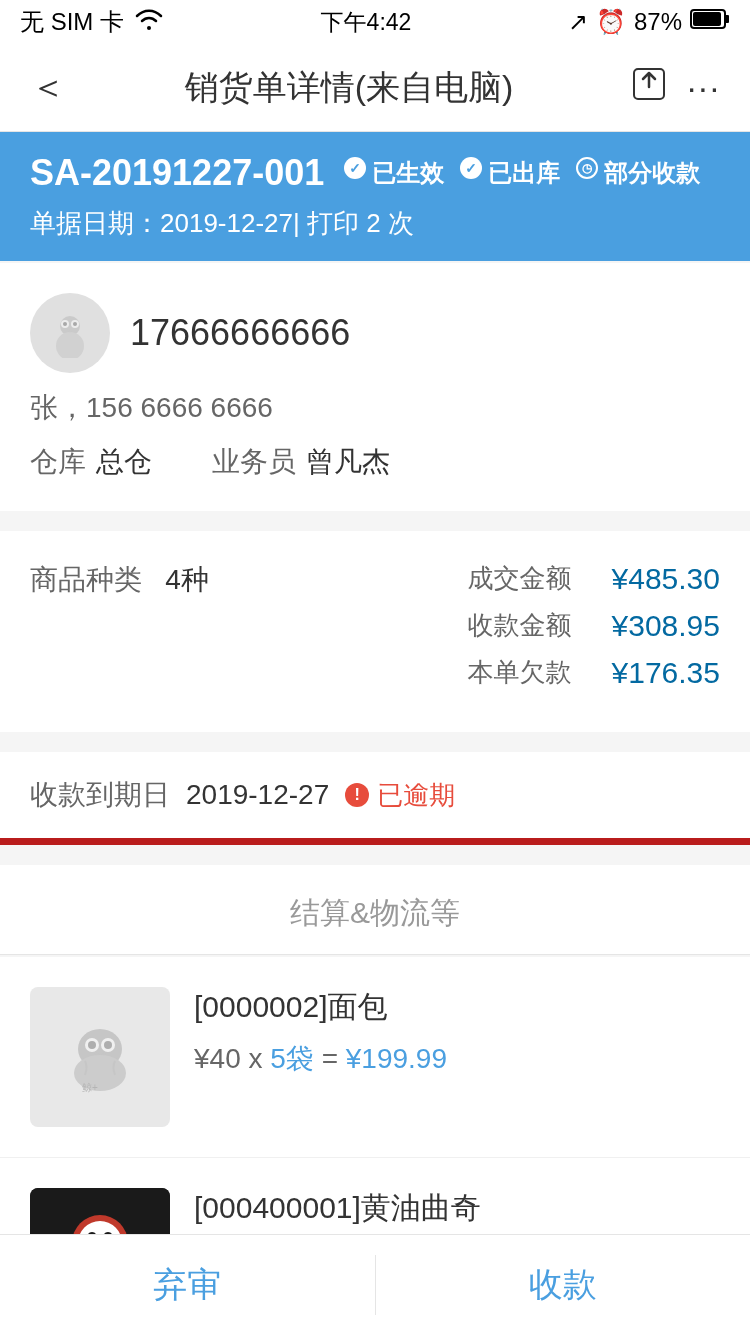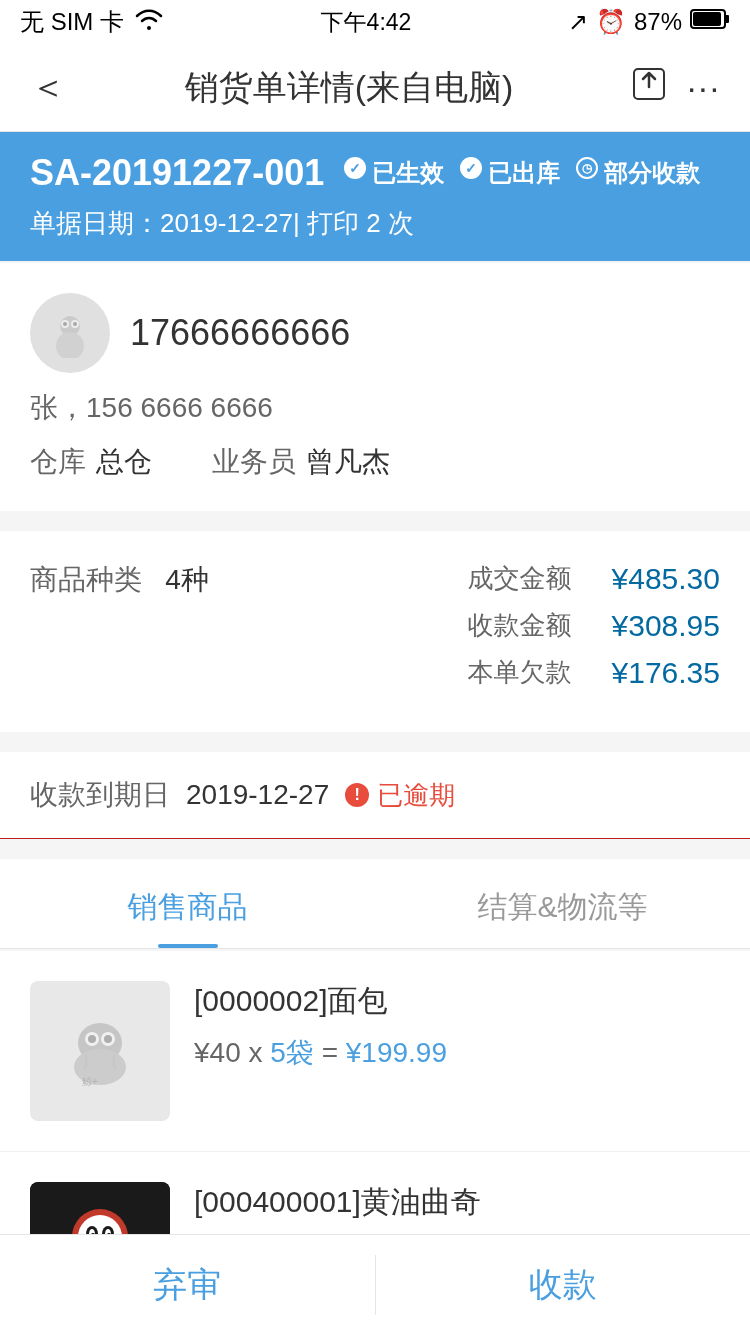--- a/index.html
+++ b/index.html
@@ -166,21 +166,21 @@
     
     .due-section {
       background: #fff;
       padding: 24px 30px;
       margin-top: 20px;
       display: flex;
       align-items: center;
       gap: 16px;
       font-size: 28px;
       color: #666;
-      border-bottom: 1px solid #b91c1c;
+      border-bottom: 7px solid #b91c1c;
     }
     .due-label { color: #666; }
     .due-date { color: #333; }
     .overdue-badge {
       display: flex;
       align-items: center;
       gap: 8px;
       color: #e74c3c;
       font-size: 26px;
     }
@@ -427,23 +427,20 @@
 <div class="due-section">
   <span class="due-label">收款到期日</span>
   <span class="due-date">2019-12-27</span>
   <span class="overdue-badge">
     <span class="overdue-dot">!</span>
     <span>已逾期</span>
   </span>
 </div>
 
 <div class="tabs-section">
-  <div class="tab-item active">
-    <span>销售商品</span>
-  </div>
   <div class="tab-item">
     <span>结算&amp;物流等</span>
   </div>
 </div>
 
 <div class="product-list">
 
   <div class="product-item">
     <div class="product-thumb owl-bg">
       <svg width="80" height="80" viewBox="0 0 80 80" fill="none" opacity="0.35">

